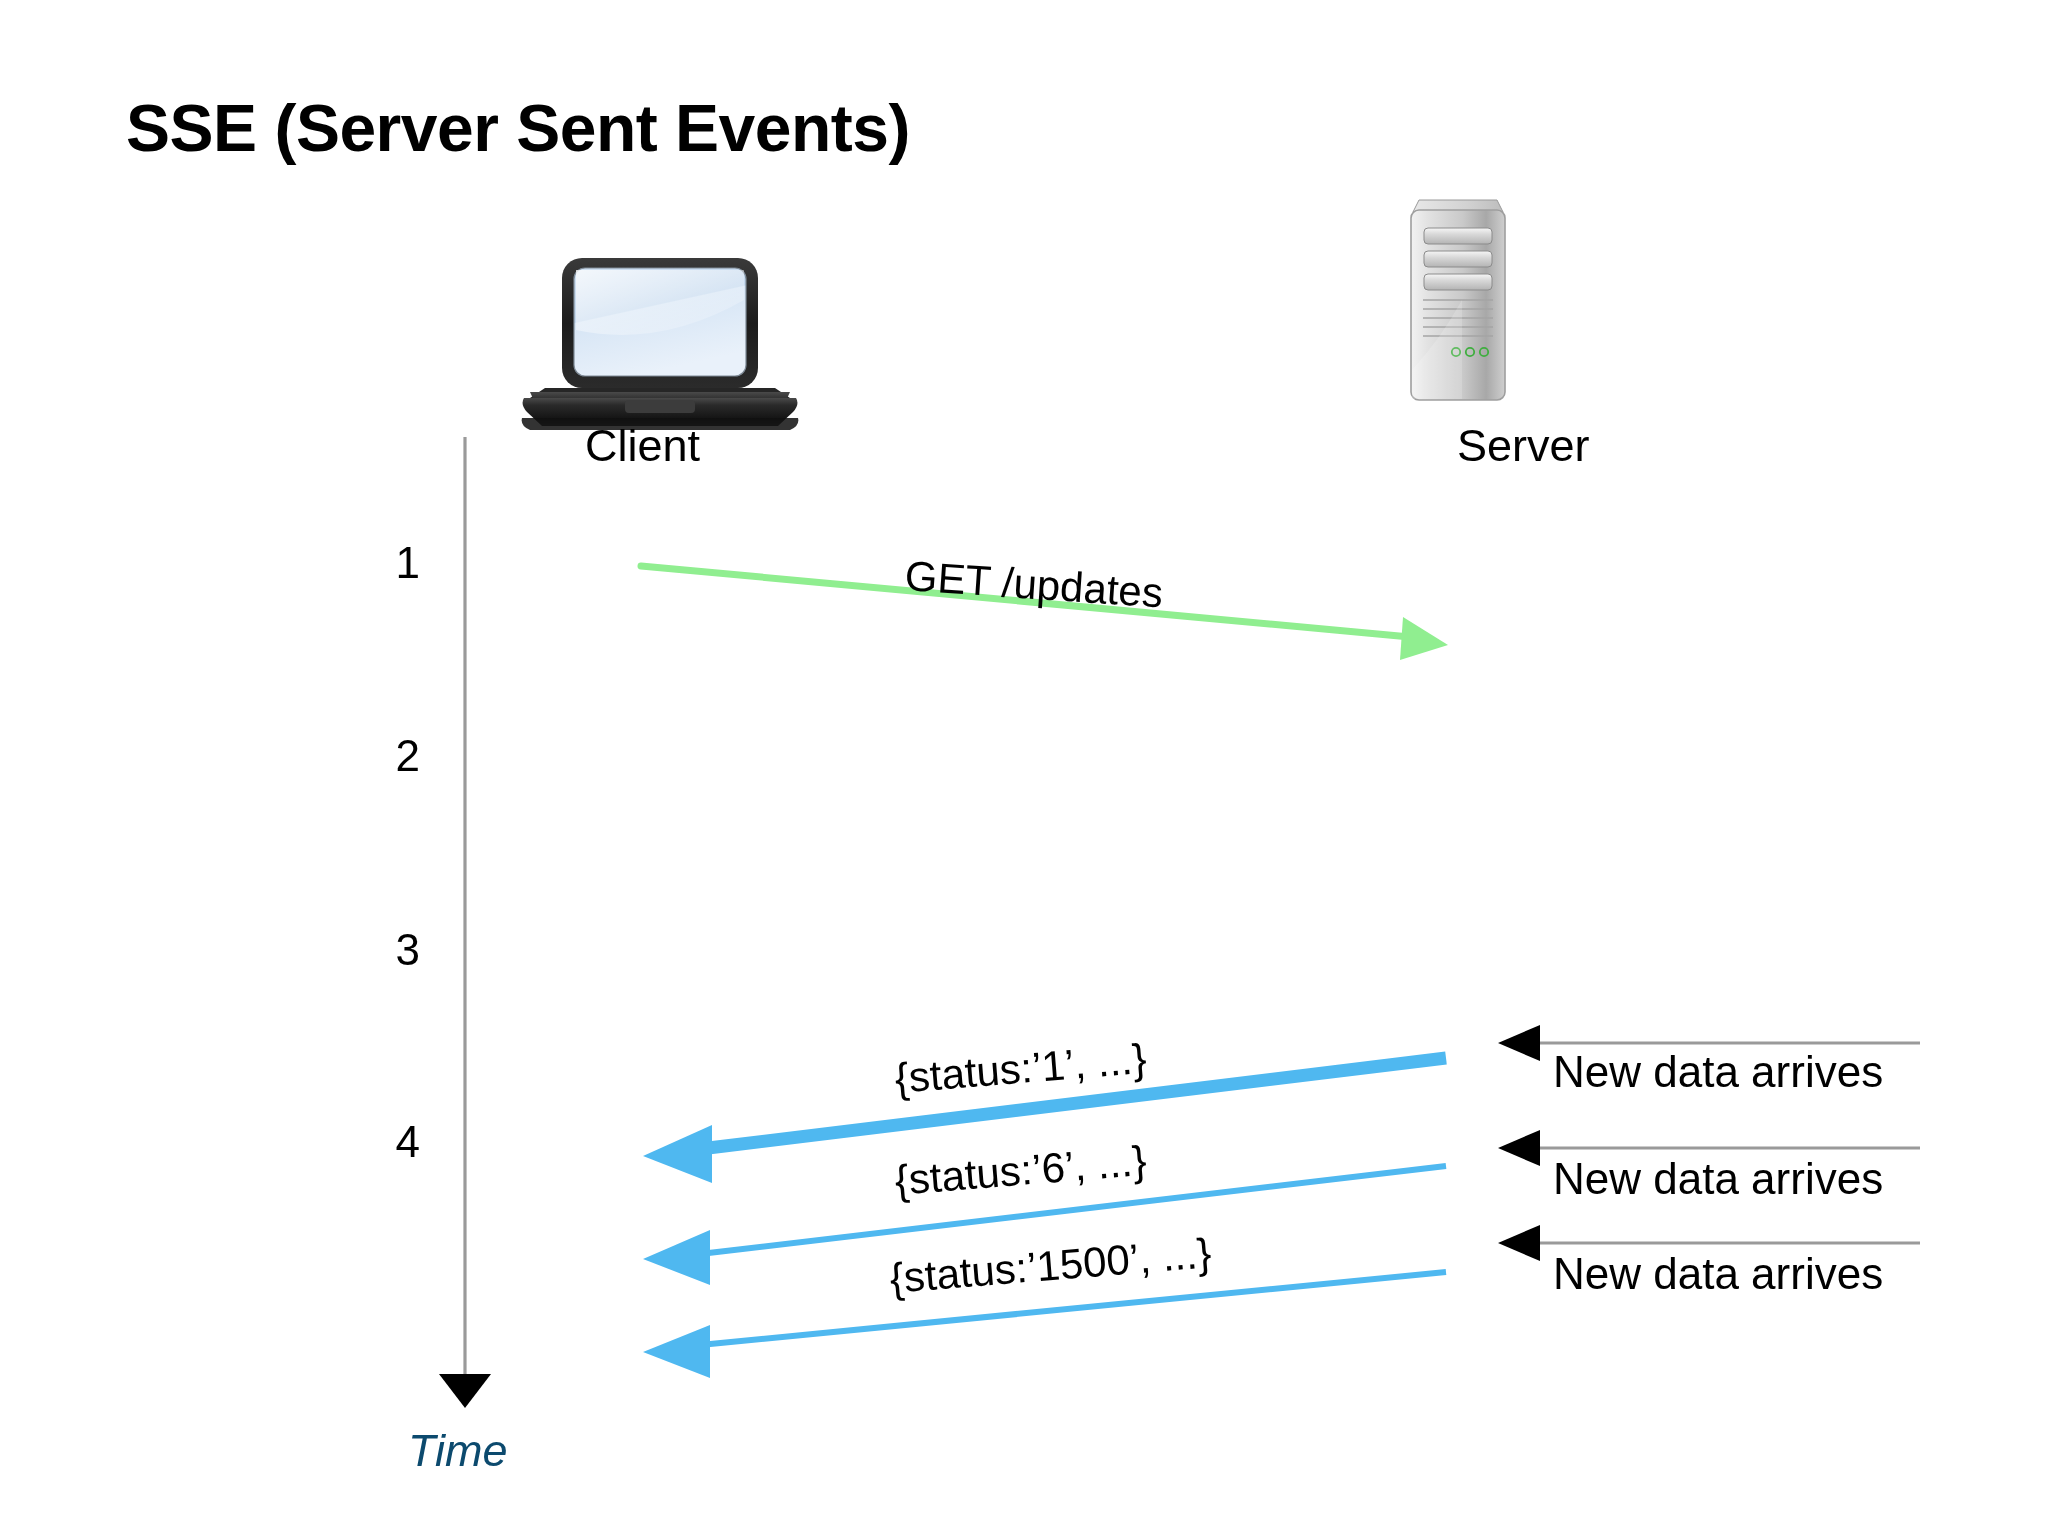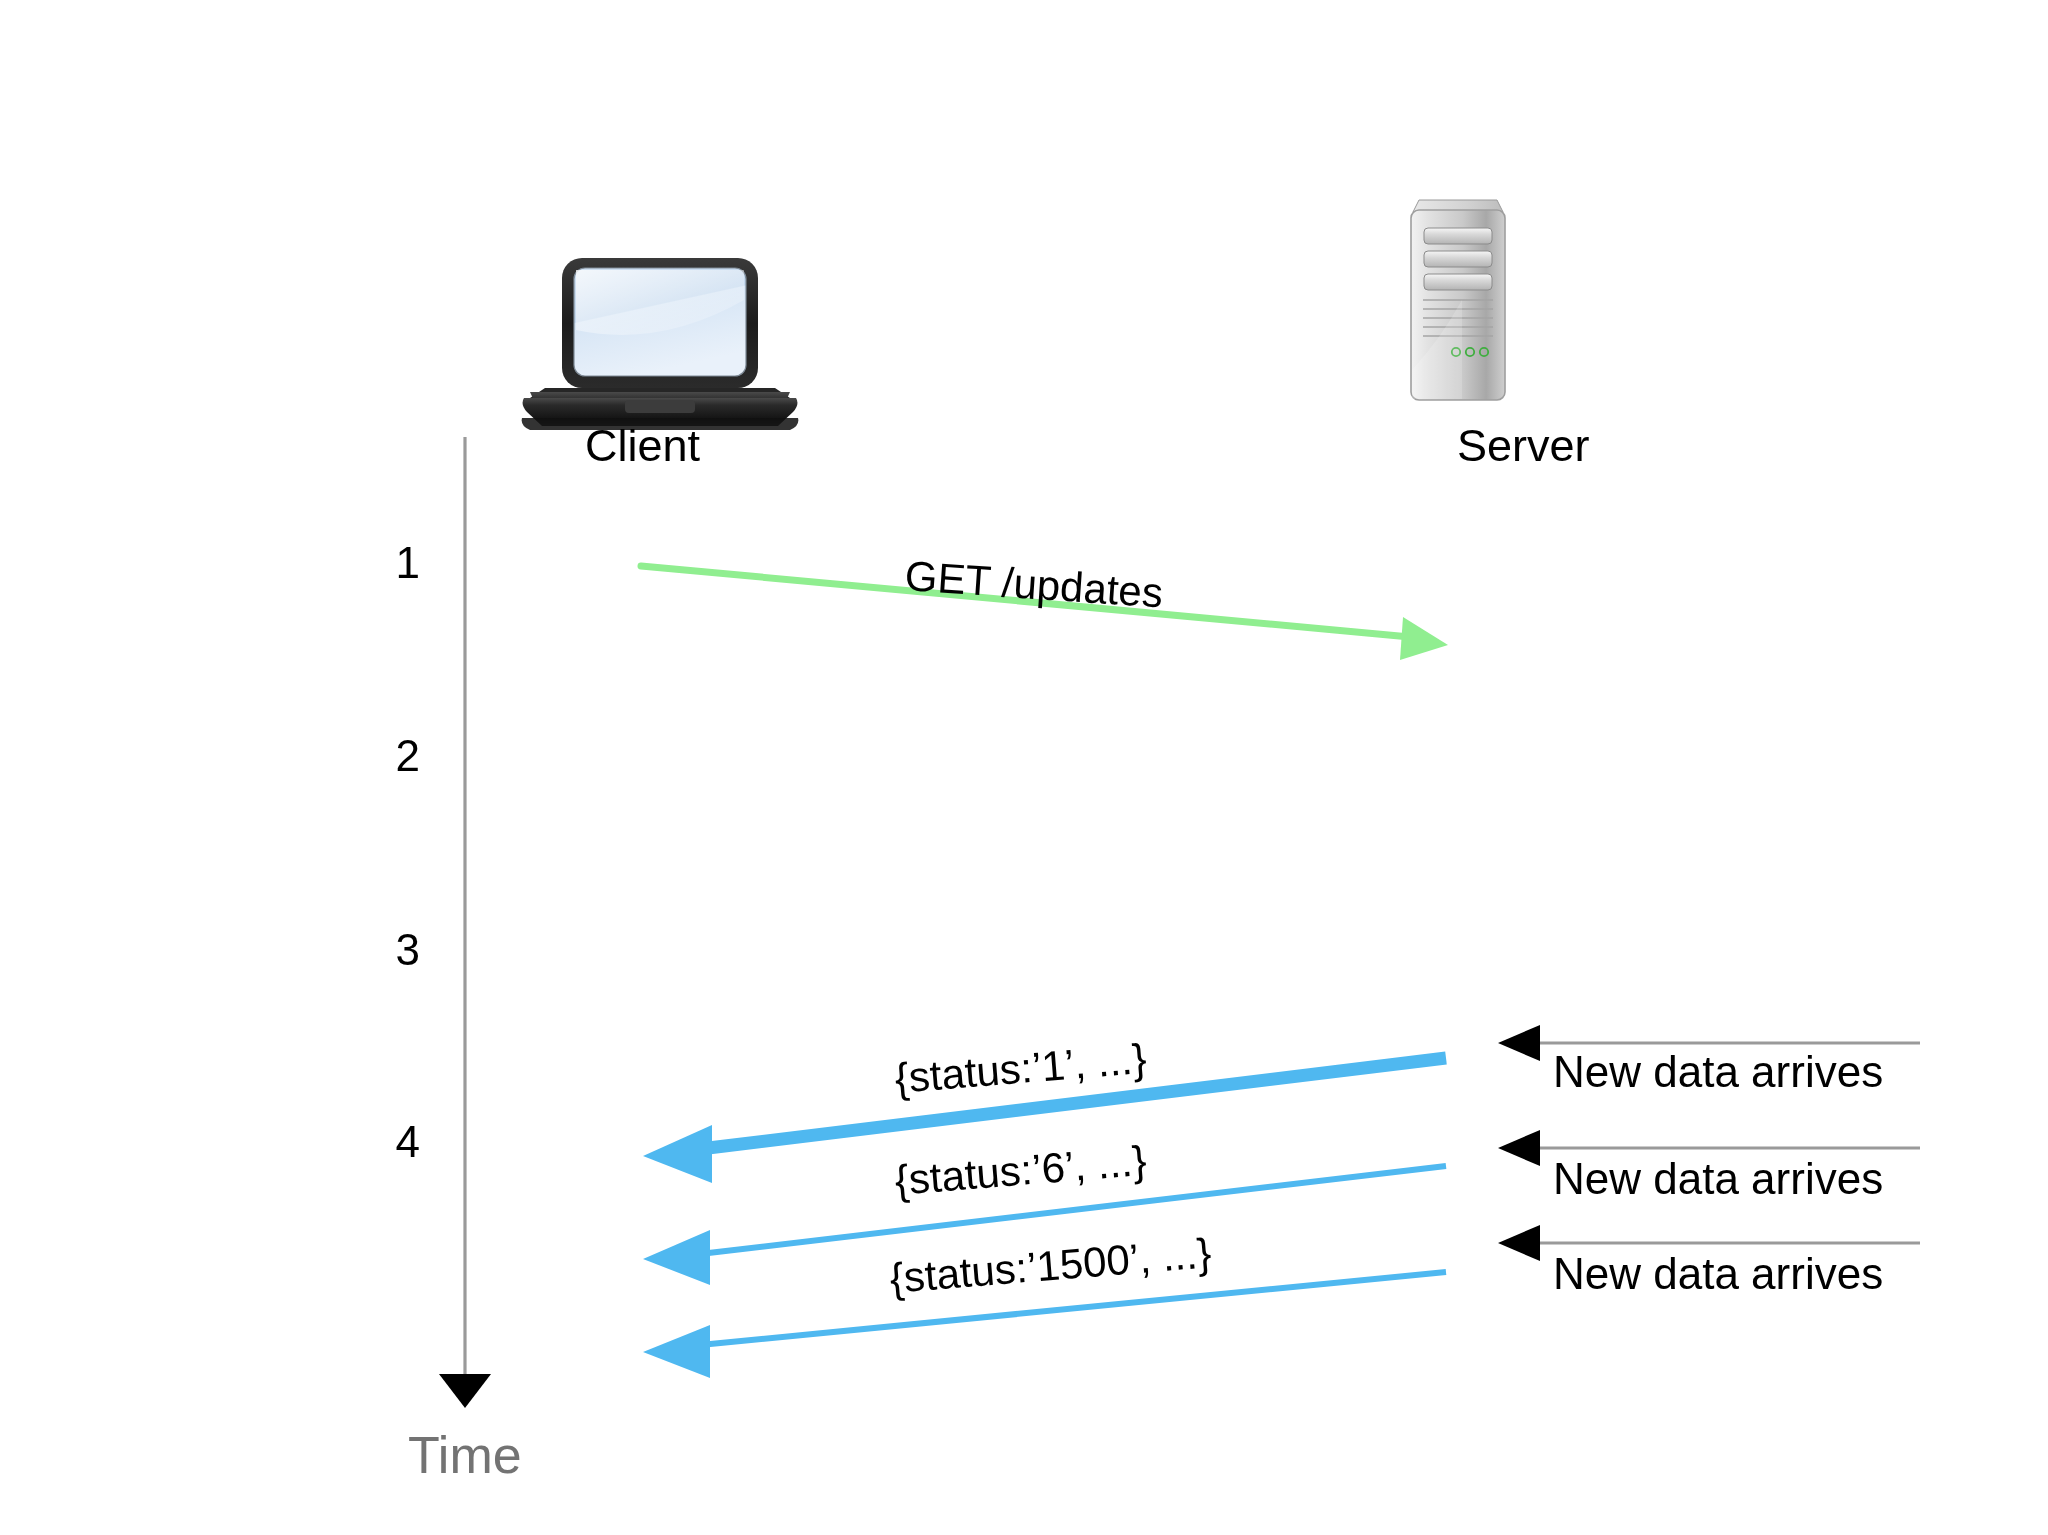--- a/index.html
+++ b/index.html
@@ -53,23 +53,24 @@
   }
   #tick-1 { left: 360px; top: 538px; }
   #tick-2 { left: 360px; top: 731px; }
   #tick-3 { left: 360px; top: 925px; }
   #tick-4 { left: 360px; top: 1117px; }
 
   #time-label {
     position: absolute;
     left: 408px;
     top: 1425px;
-    font-size: 52px;
-    color: #737373;
-    font-family: "Liberation Sans", sans-serif;
+    font-size: 45px;
+    color: #0c4a6e;
+    font-family: "Liberation Sans", sans-serif;
+    font-style: italic;
   }
 
   .msg-label {
     position: absolute;
     font-size: 42px;
     color: #000000;
     white-space: nowrap;
     transform-origin: left center;
     font-family: "Liberation Sans", sans-serif;
   }
@@ -95,20 +96,21 @@
     width: 2048px;
     height: 1535px;
     pointer-events: none;
   }
 </style>
 </head>
 <body>
 
 <div id="stage">
 
+  <div class="page-title">SSE (Server Sent Events)</div>
 
   <svg class="layer" viewBox="0 0 2048 1535">
     <defs>
       <linearGradient id="screenGrad" x1="0" y1="0" x2="0.35" y2="1">
         <stop offset="0%" stop-color="#cfe0f2"></stop>
         <stop offset="45%" stop-color="#c3d8ee"></stop>
         <stop offset="46%" stop-color="#d6e5f5"></stop>
         <stop offset="100%" stop-color="#e9f1fa"></stop>
       </linearGradient>
       <linearGradient id="screenGloss" x1="0" y1="0" x2="1" y2="1">

